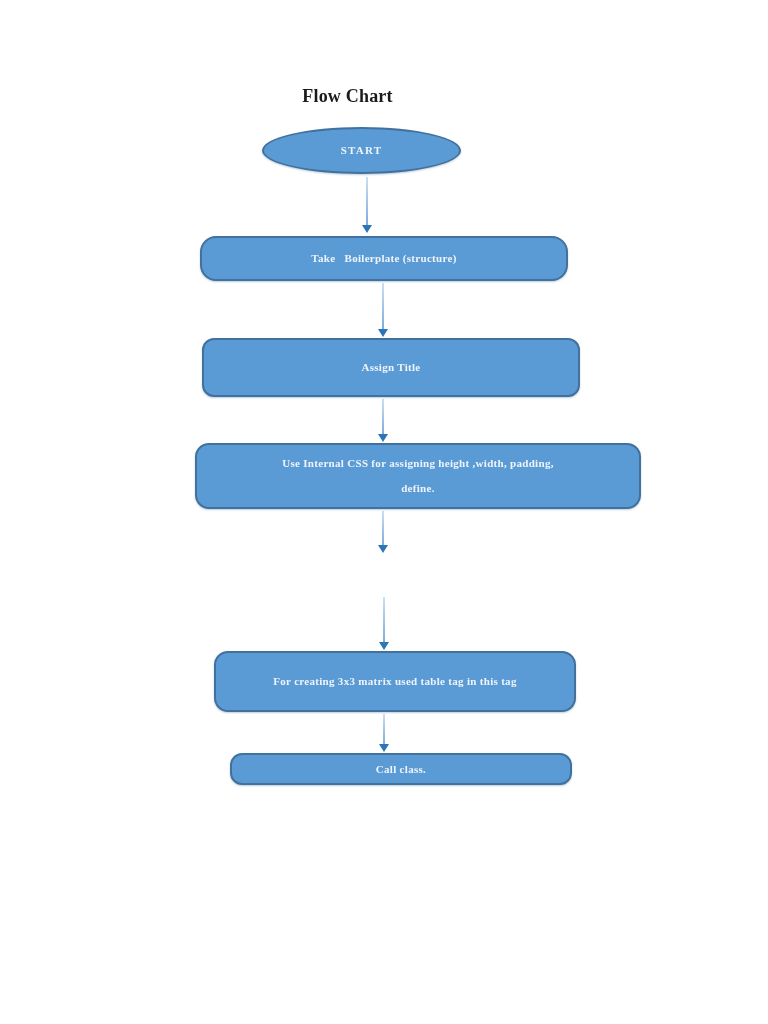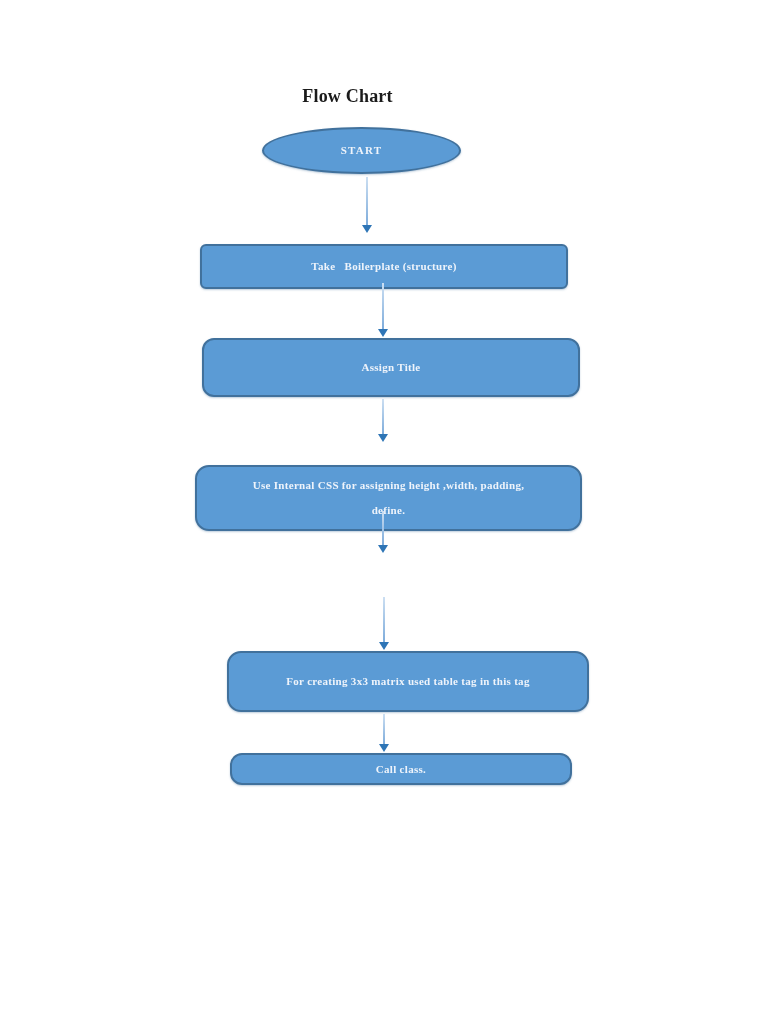--- a/index.html
+++ b/index.html
@@ -80,55 +80,55 @@
 
   <div class="node ellipse" style="left:262px; top:127px; width:199px; height:47px;">
     <span class="node-line">START</span>
   </div>
 
   <div class="arrow" style="left:362px; top:177px; height:56px;">
     <div class="arrow-line"></div>
     <div class="arrow-head"></div>
   </div>
 
-  <div class="node" style="left:200px; top:236px; width:368px; height:45px; border-radius:6px;margin-top:8px;">
+  <div class="node" style="left:200px; top:236px; width:368px; height:45px; border-radius:16px;">
     <span class="node-line">Take   Boilerplate (structure)</span>
   </div>
 
   <div class="arrow" style="left:378px; top:283px; height:54px;">
     <div class="arrow-line"></div>
     <div class="arrow-head"></div>
   </div>
 
   <div class="node" style="left:202px; top:338px; width:378px; height:59px; border-radius:12px;">
     <span class="node-line">Assign Title</span>
   </div>
 
   <div class="arrow" style="left:378px; top:399px; height:43px;">
     <div class="arrow-line"></div>
     <div class="arrow-head"></div>
   </div>
 
-  <div class="node" style="left:195px; top:465px; width:387px; height:66px; border-radius:14px;">
+  <div class="node" style="left:195px; top:443px; width:446px; height:66px; border-radius:14px;">
     <span class="node-line">Use Internal CSS for assigning height ,width, padding,</span>
     <span class="node-line">define.</span>
   </div>
 
   <div class="arrow" style="left:378px; top:511px; height:42px;">
     <div class="arrow-line"></div>
     <div class="arrow-head"></div>
   </div>
 
 
   <div class="arrow" style="left:379px; top:597px; height:53px;">
     <div class="arrow-line"></div>
     <div class="arrow-head"></div>
   </div>
 
-  <div class="node" style="left:227px; top:651px; width:362px; height:61px; border-radius:14px;">
+  <div class="node" style="left:214px; top:651px; width:362px; height:61px; border-radius:14px;">
     <span class="node-line">For creating 3x3 matrix used table tag in this tag</span>
   </div>
 
   <div class="arrow" style="left:379px; top:714px; height:38px;">
     <div class="arrow-line"></div>
     <div class="arrow-head"></div>
   </div>
 
   <div class="node" style="left:230px; top:753px; width:342px; height:32px; border-radius:12px;align-items:center;">
     <span class="node-line">Call class.</span>

